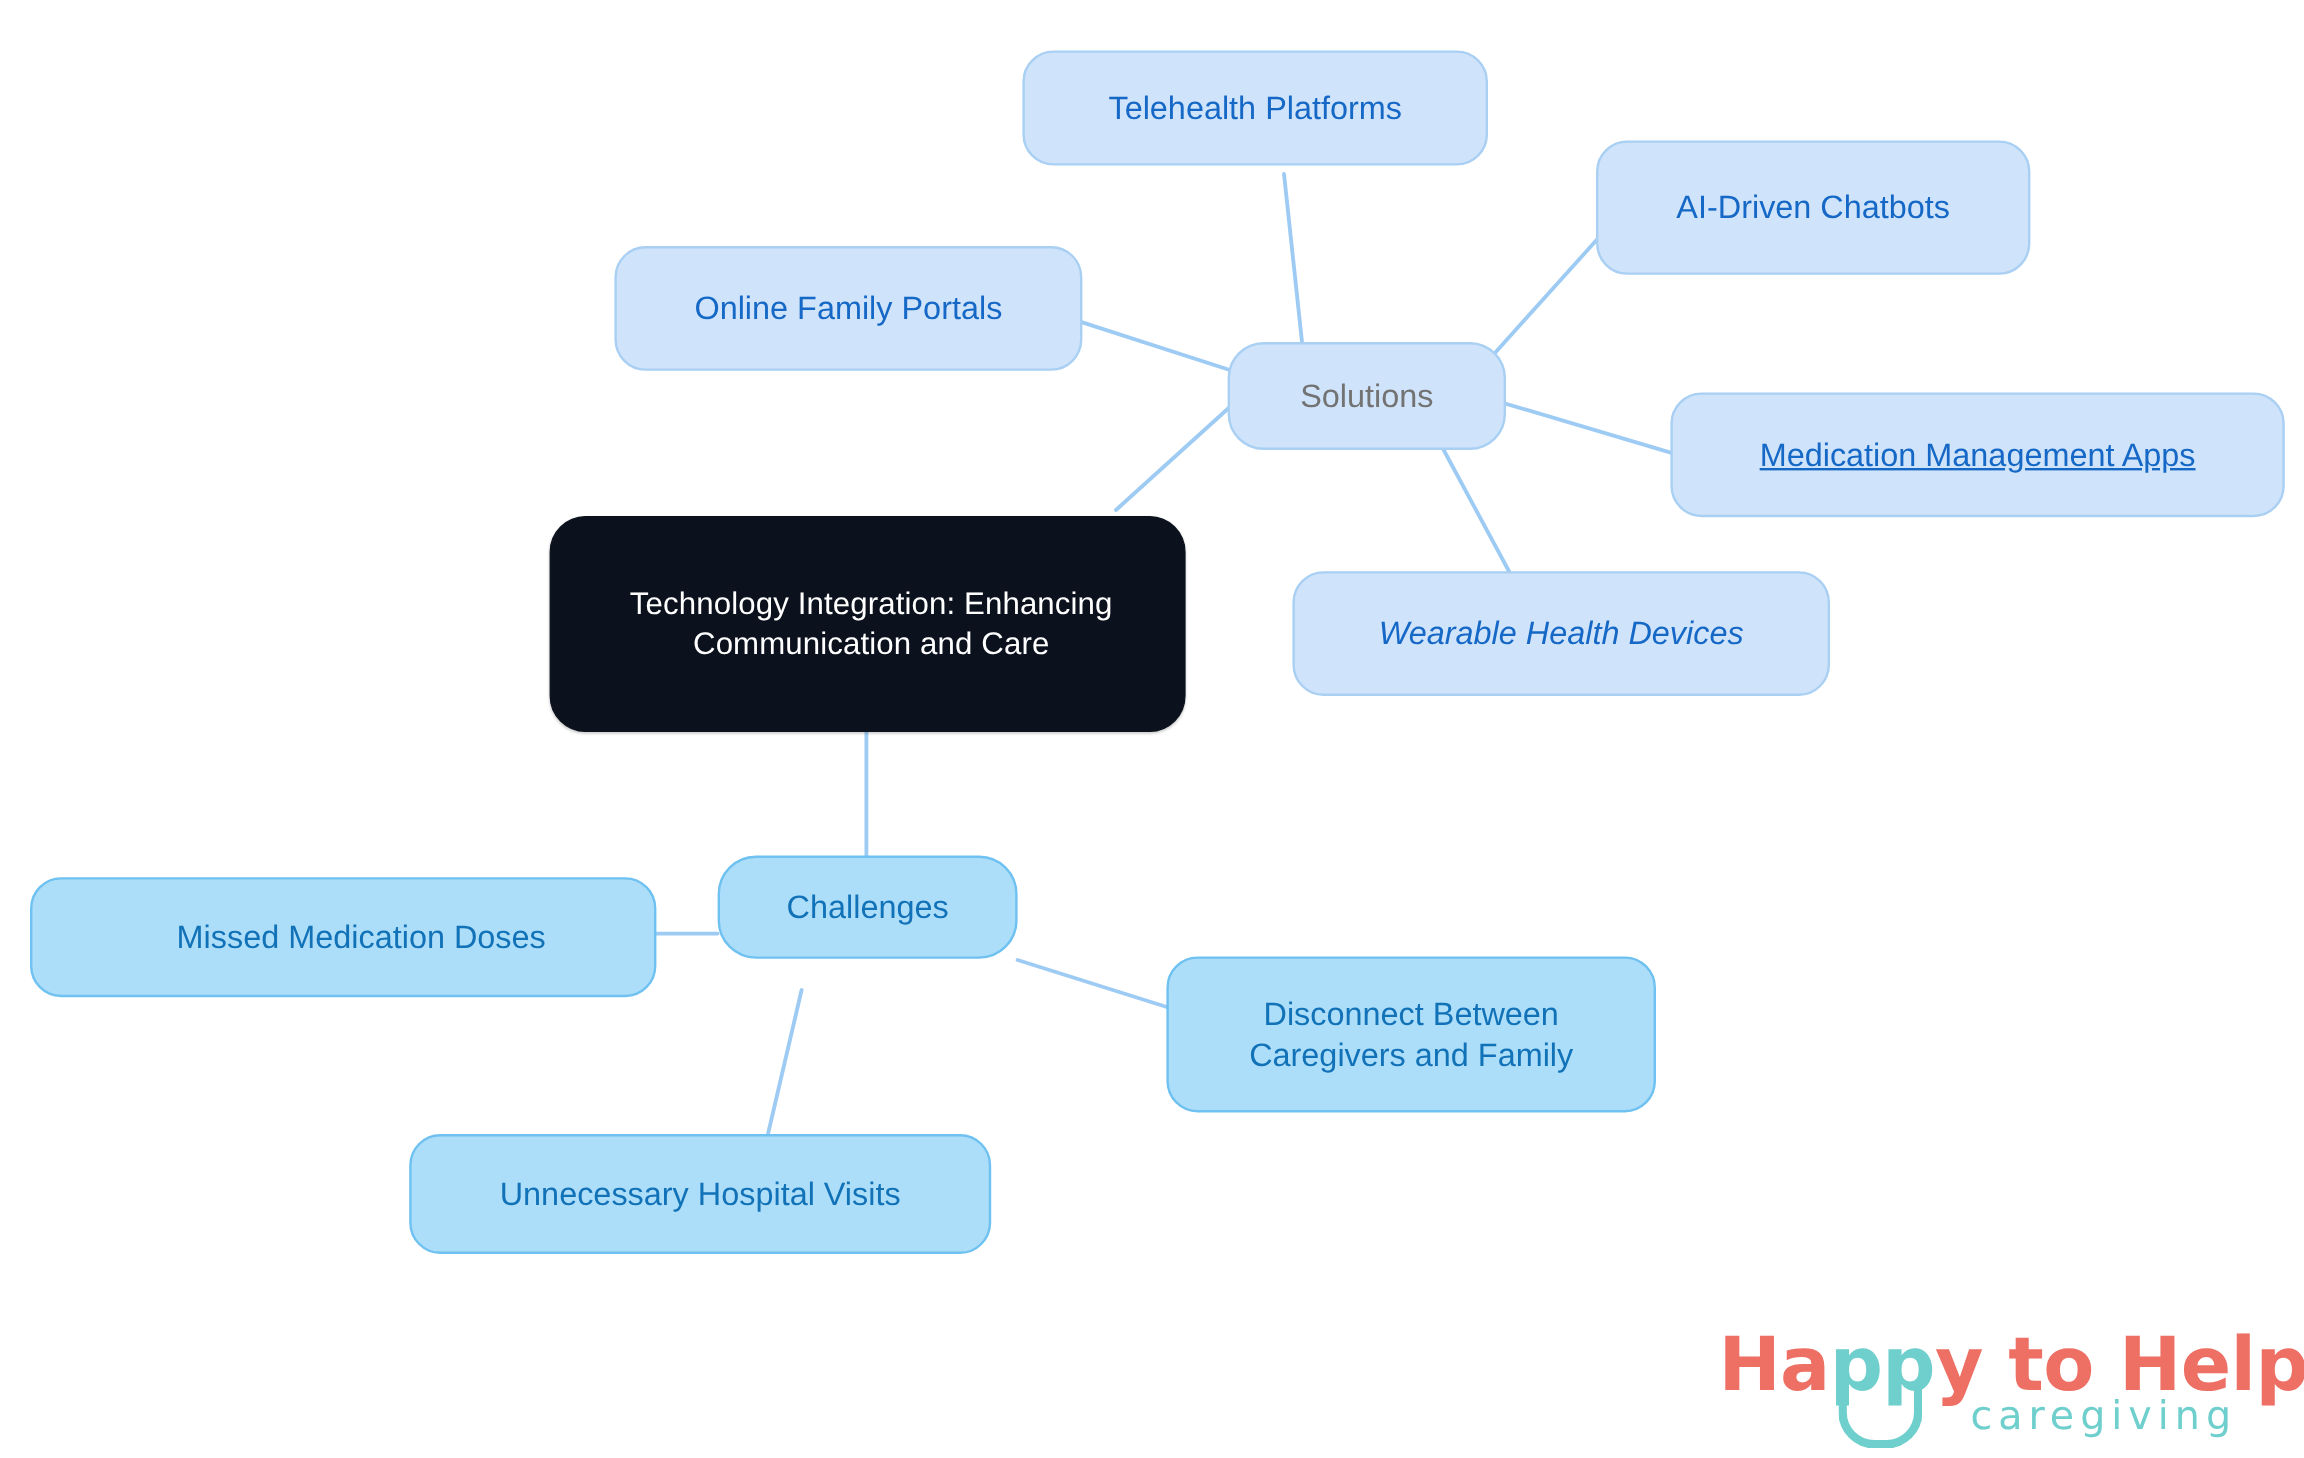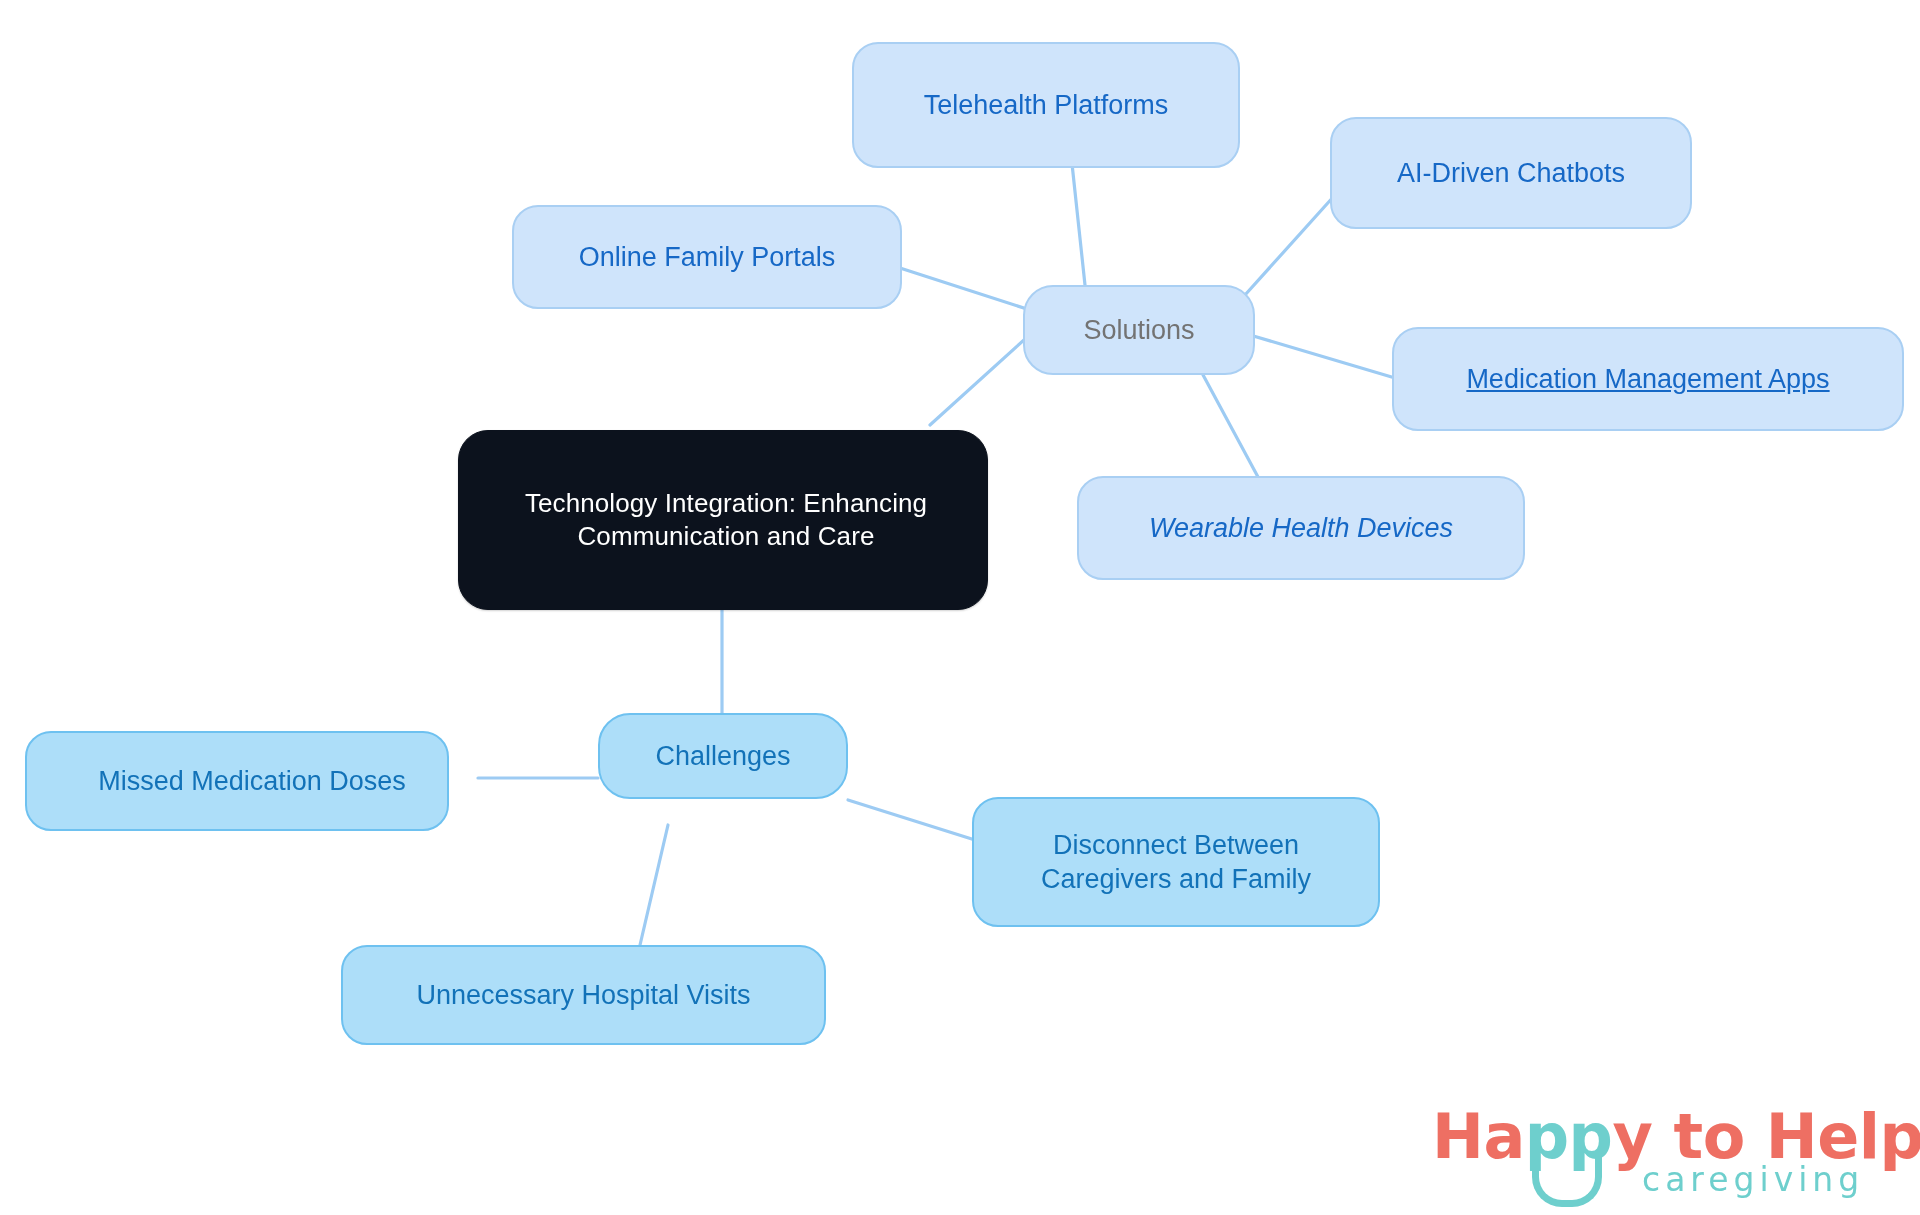--- a/index.html
+++ b/index.html
@@ -138,21 +138,21 @@
   </svg>
 
   <div class="node node-root" style="left:458px; top:430px; width:530px; height:180px;padding-left:28px;">
     <span>Technology Integration: Enhancing Communication and Care</span>
   </div>
 
   <div class="node node-branch-sol" style="left:1023px; top:285px; width:232px; height:90px; border-radius:30px;">
     <span>Solutions</span>
   </div>
 
-  <div class="node node-leaf-sol" style="left:852px; top:42px; width:388px; height:126px;">
+  <div class="node node-leaf-sol" style="left:852px; top:42px; width:388px; height:96px;">
     <span>Telehealth Platforms</span>
   </div>
 
   <div class="node node-leaf-sol" style="left:1330px; top:117px; width:362px; height:112px;">
     <span>AI-Driven Chatbots</span>
   </div>
 
   <div class="node node-leaf-sol" style="left:512px; top:205px; width:390px; height:104px;">
     <span>Online Family Portals</span>
   </div>
@@ -162,21 +162,21 @@
   </div>
 
   <div class="node node-leaf-sol" style="left:1077px; top:476px; width:448px; height:104px;font-style:italic;">
     <span>Wearable Health Devices</span>
   </div>
 
   <div class="node node-branch-chal" style="left:598px; top:713px; width:250px; height:86px; border-radius:32px;">
     <span>Challenges</span>
   </div>
 
-  <div class="node node-leaf-chal" style="left:25px; top:731px; width:424px; height:100px;padding-left:48px;">
+  <div class="node node-leaf-chal" style="left:25px; top:731px; width:522px; height:100px;padding-left:48px;">
     <span>Missed Medication Doses</span>
   </div>
 
   <div class="node node-leaf-chal" style="left:972px; top:797px; width:408px; height:130px;">
     <span>Disconnect Between
 Caregivers and Family</span>
   </div>
 
   <div class="node node-leaf-chal" style="left:341px; top:945px; width:485px; height:100px;">
     <span>Unnecessary Hospital Visits</span>

